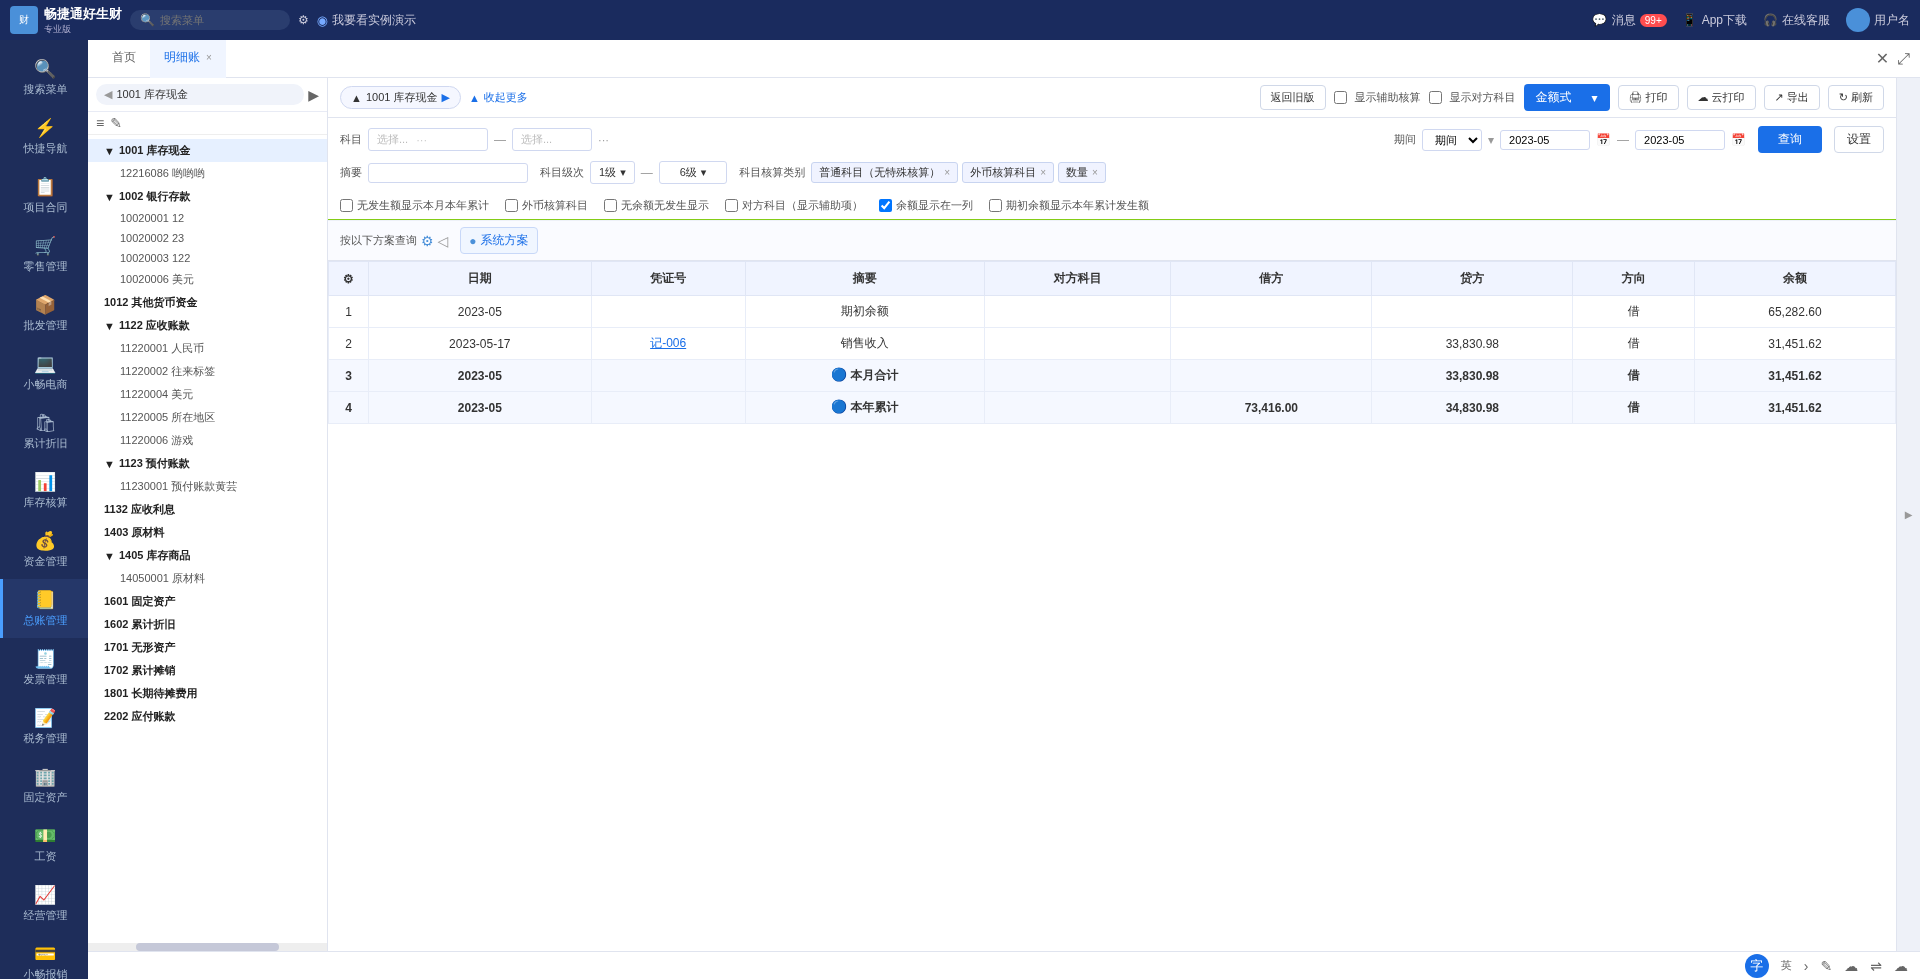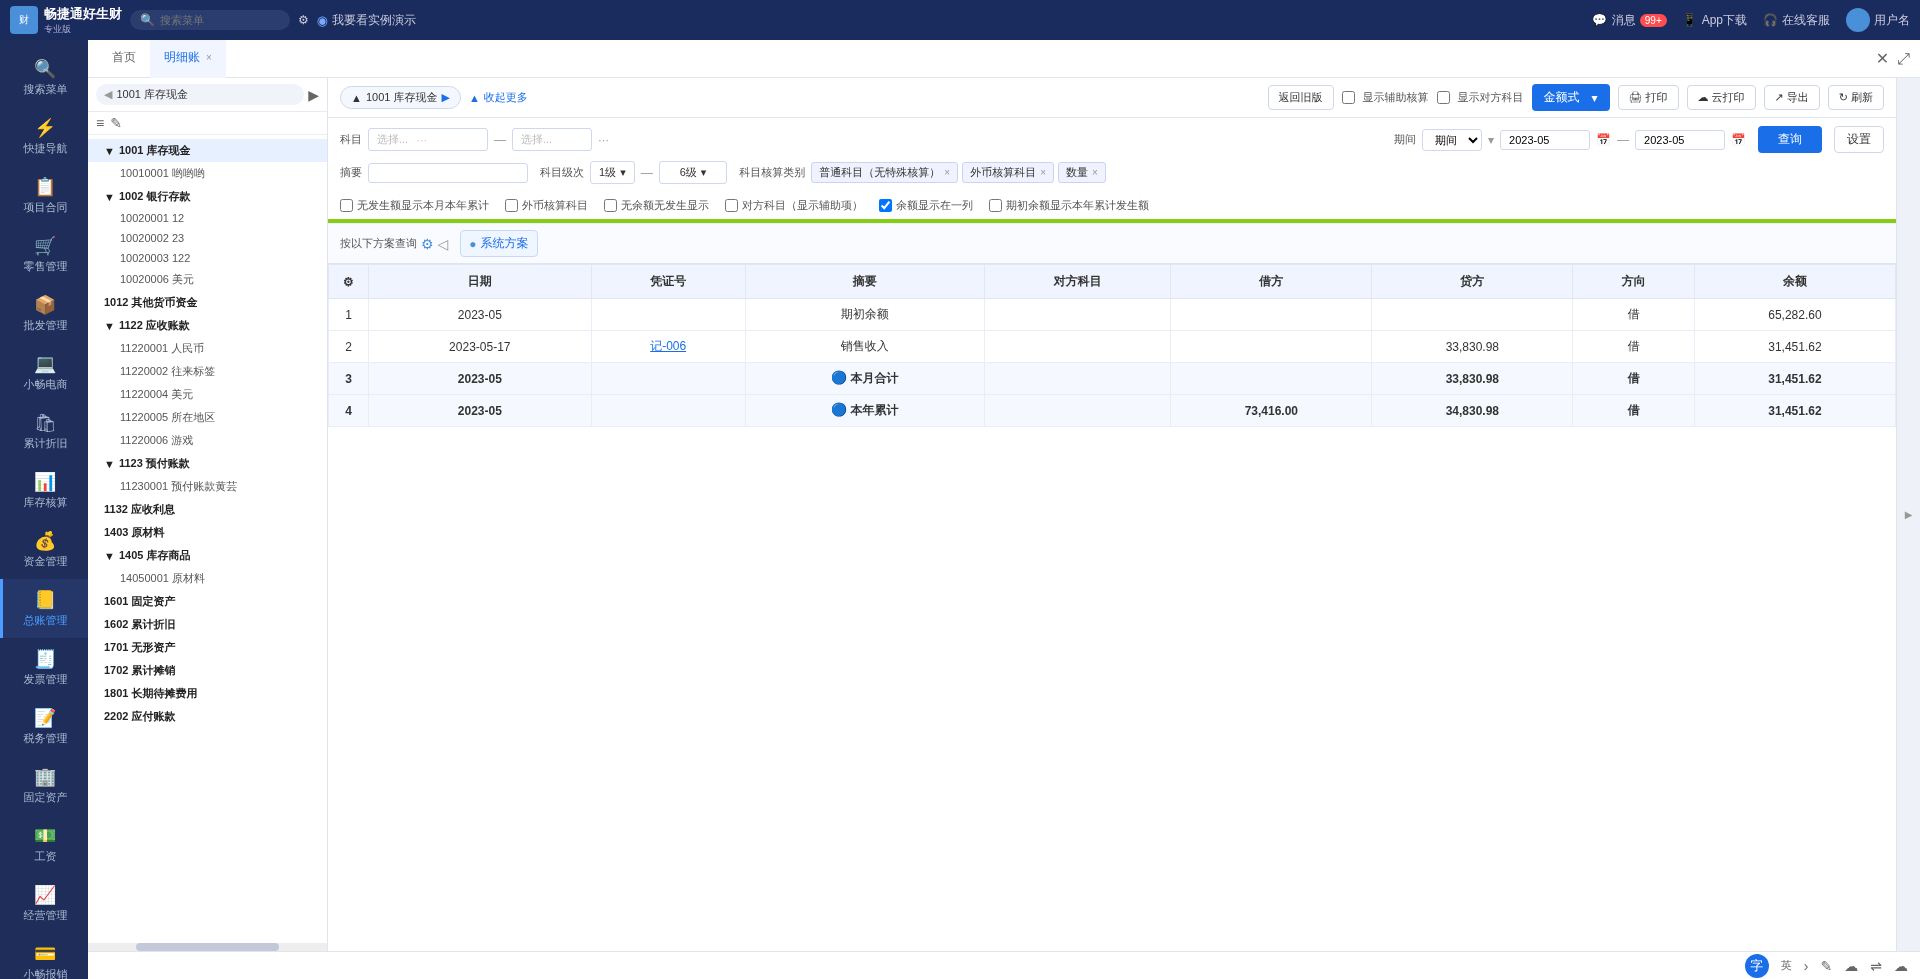--- a/index.html
+++ b/index.html
@@ -185,21 +185,21 @@
     .dropdown-btn {
       background: #1a6fe8;
       color: #fff;
       border: none;
       border-radius: 4px;
       padding: 5px 12px;
       font-size: 12px;
       cursor: pointer;
       display: flex;
       align-items: center;
-      gap: 12px;
+      gap: 20px;
     }
     .filter-tag {
       display: inline-flex;
       align-items: center;
       gap: 4px;
       background: #f0f3ff;
       border: 1px solid #c8d4f0;
       border-radius: 3px;
       padding: 2px 7px;
       font-size: 11px;
@@ -216,21 +216,21 @@
       cursor: pointer;
     }
 
     
     .options-row {
       display: flex;
       align-items: center;
       gap: 16px;
       padding: 6px 12px;
       background: #fff;
-      border-bottom: 4px solid #84cc16;
+      border-bottom: 1px solid #84cc16;
       flex-wrap: wrap;
     }
     .opt-check { display: flex; align-items: center; gap: 4px; font-size: 11px; color: #555; cursor: pointer; }
     .opt-check input { margin: 0; }
 
     
     .table-container { flex: 1; overflow: auto; background: #fff; }
     table { width: 100%; border-collapse: collapse; font-size: 12px; }
     thead tr { background: #f0f4ff; }
     th {
@@ -453,21 +453,21 @@
           <span class="tree-action-btn" title="展开">≡</span>
           <span class="tree-action-btn" title="添加">✎</span>
         </div>
         <div class="account-tree">
 
           <div class="tree-item parent active">
             <span>▼</span>
             <span>1001 库存现金</span>
           </div>
           <div class="tree-item child">
-            <span>10010001 哟哟哟</span>
+            <span>12216086 哟哟哟</span>
           </div>
           <div class="tree-item parent">
             <span>▼</span>
             <span>1002 银行存款</span>
           </div>
           <div class="tree-item child">
             <span>10020001 12</span>
           </div>
           <div class="tree-item child">
             <span>10020002 23</span>

